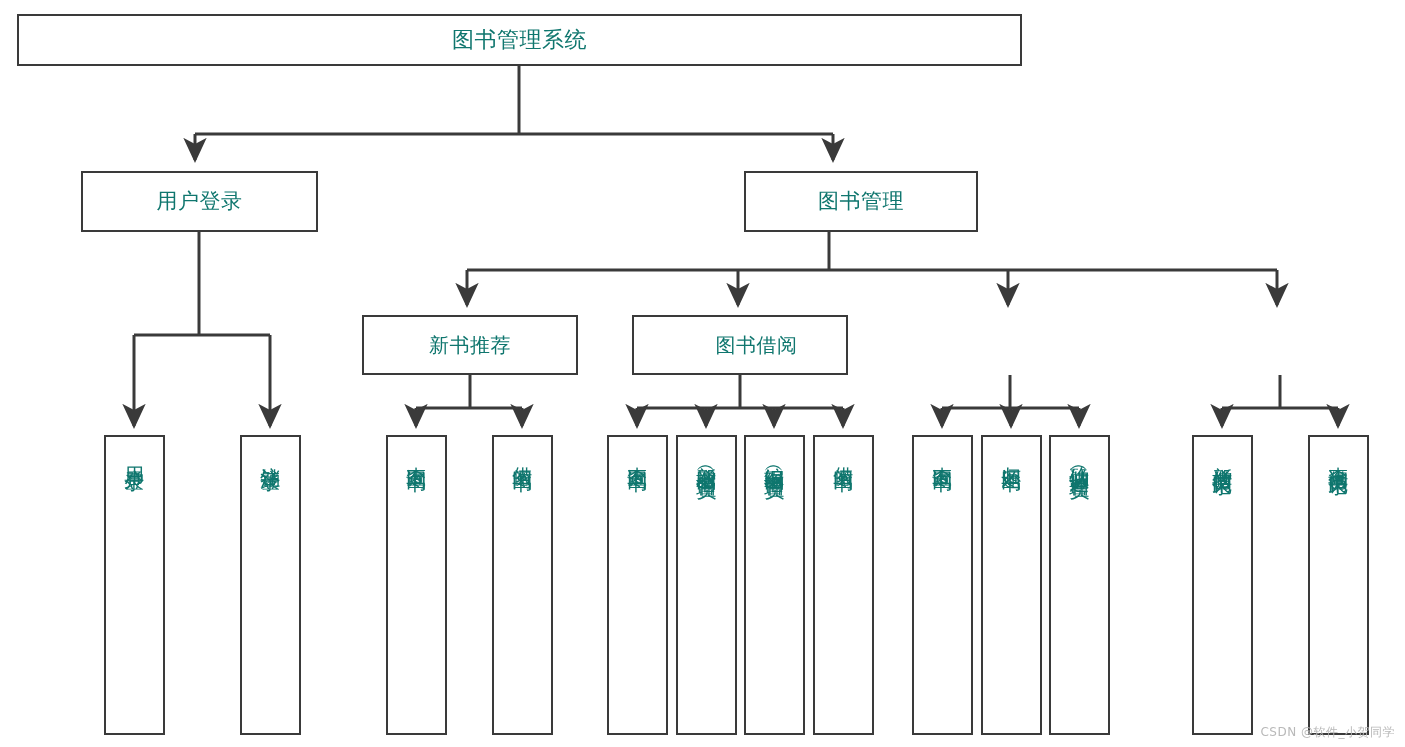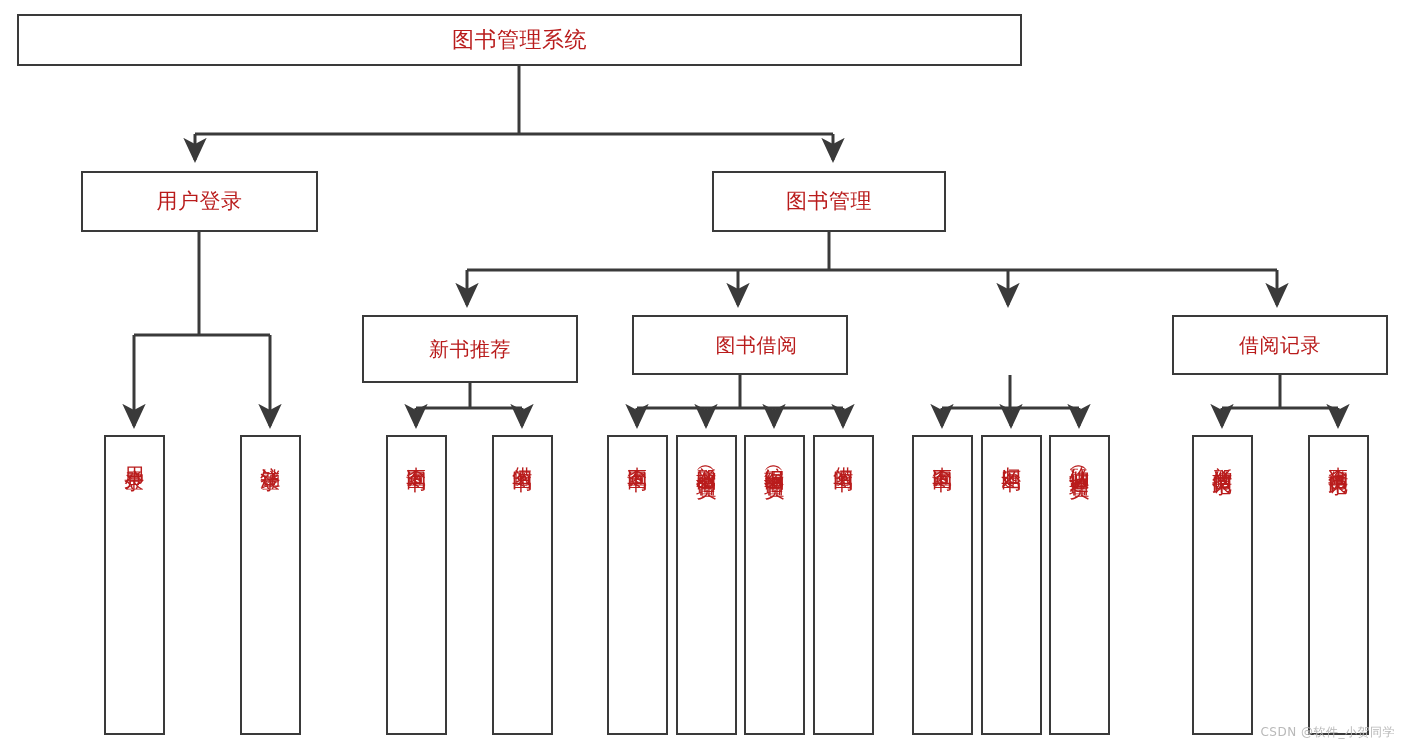--- a/index.html
+++ b/index.html
@@ -29,21 +29,21 @@
     border:2.5px solid #3a3a3a;
     display:flex;
     align-items:center;
     justify-content:center;
     text-align:center;
   }
   .node .label{
     font-size:21px;
     line-height:1.15;
     letter-spacing:0.5px;
-    color:#b91c1c;
+    color:#0f766e;
     white-space:nowrap;
   }
   
   .node.vertical{
     border-width:2.5px;
     align-items:flex-start;
     padding-top:14px;
   }
   .node.vertical .label{
     writing-mode:vertical-rl;
@@ -125,36 +125,33 @@
   </svg>
 
   <div class="node root" style="left:17px; top:14px; width:1005px; height:52px;">
     <span class="label">图书管理系统</span>
   </div>
 
   <div class="node level1" style="left:81px; top:171px; width:237px; height:61px;">
     <span class="label">用户登录</span>
   </div>
 
-  <div class="node level1" style="left:712px; top:171px; width:234px; height:61px;">
+  <div class="node level1" style="left:744px; top:171px; width:234px; height:61px;">
     <span class="label">图书管理</span>
   </div>
 
-  <div class="node level2" style="left:362px; top:315px; width:216px; height:68px;">
+  <div class="node level2" style="left:362px; top:315px; width:216px; height:60px;">
     <span class="label">新书推荐</span>
   </div>
 
   <div class="node level2" style="left:632px; top:315px; width:216px; height:60px;padding-left:33px;">
     <span class="label">图书借阅</span>
   </div>
 
 
-  <div class="node level2" style="left:1172px; top:315px; width:216px; height:60px;">
-    <span class="label">借阅记录</span>
-  </div>
 
   <div class="node vertical" style="left:104px; top:435px; width:61px; height:300px;">
     <span class="label">用户登录</span>
   </div>
 
   <div class="node vertical" style="left:240px; top:435px; width:61px; height:300px;">
     <span class="label">注销登录</span>
   </div>
 
   <div class="node vertical" style="left:386px; top:435px; width:61px; height:300px;">

